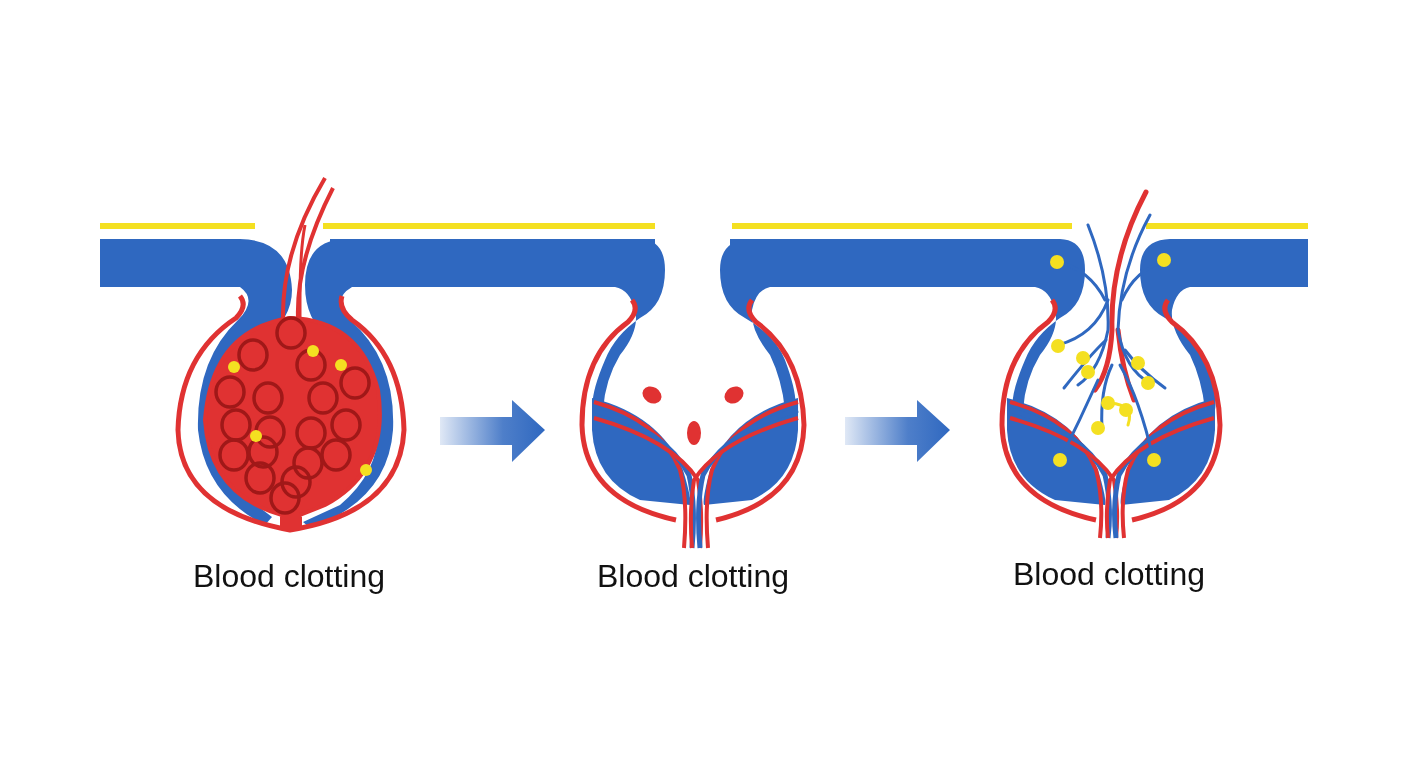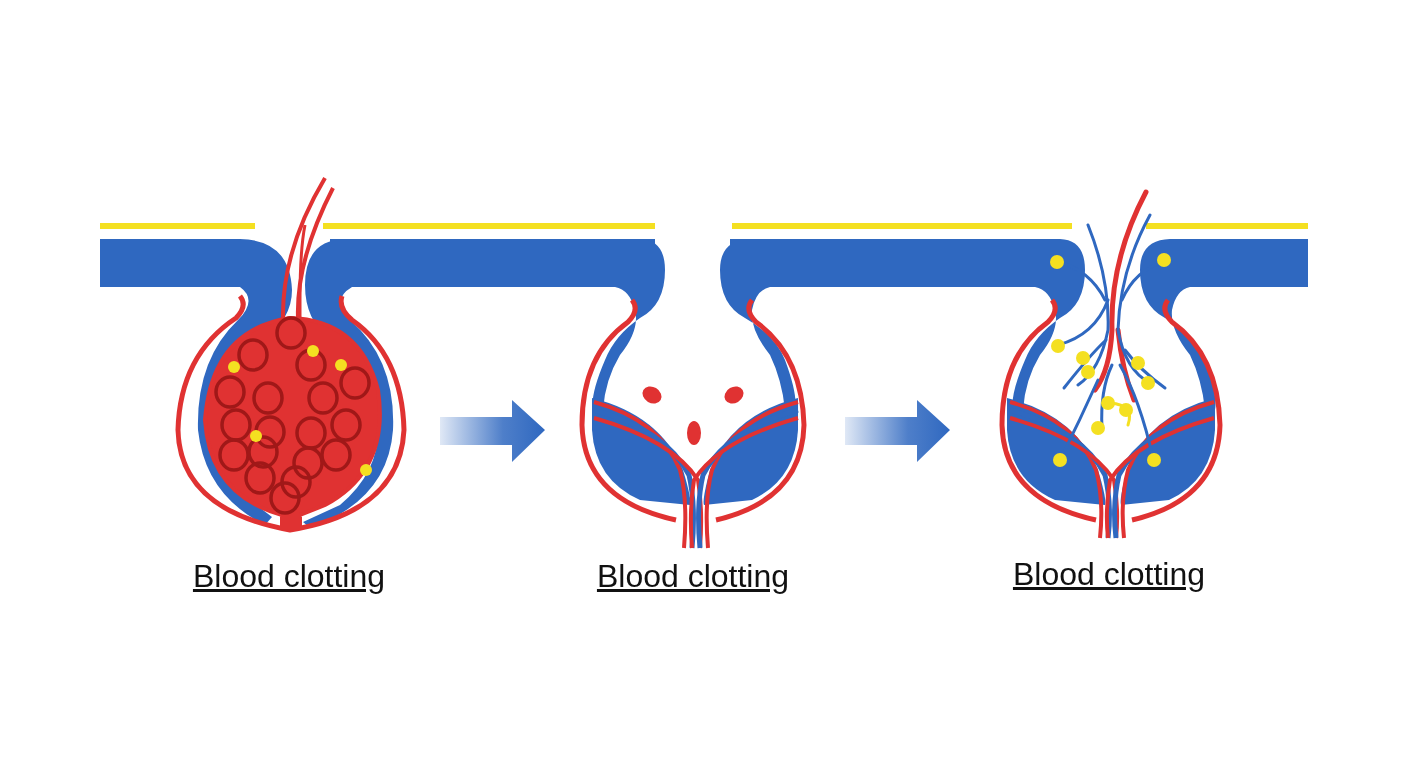--- a/index.html
+++ b/index.html
@@ -1,18 +1,18 @@
 <!DOCTYPE html>
 <html><head>
 <meta charset="utf-8">
 <style>
   html, body { margin: 0; padding: 0; background: #ffffff; }
   body { width: 1408px; height: 768px; position: relative; overflow: hidden; font-family: "Liberation Sans", sans-serif; }
   svg#diagram { position: absolute; left: 0; top: 0; }
-  .label { position: absolute; font-family: "Liberation Sans", sans-serif; font-size: 32px; color: #111111; white-space: nowrap; transform: translateX(-50%); text-decoration: underline; }
+  .label { position: absolute; font-family: "Liberation Sans", sans-serif; font-size: 32px; color: #111111; white-space: nowrap; transform: translateX(-50%); }
 </style>
 </head>
 <body>
 
 <svg id="diagram" width="1408" height="768" viewBox="0 0 1408 768" xmlns="http://www.w3.org/2000/svg">
   <defs>
     <linearGradient id="arrowGrad" x1="0" x2="1" y1="0" y2="0">
       <stop offset="0" stop-color="#2f68c0" stop-opacity="0.15"></stop>
       <stop offset="0.6" stop-color="#2f68c0" stop-opacity="0.85"></stop>
       <stop offset="1" stop-color="#2f68c0" stop-opacity="1"></stop>

